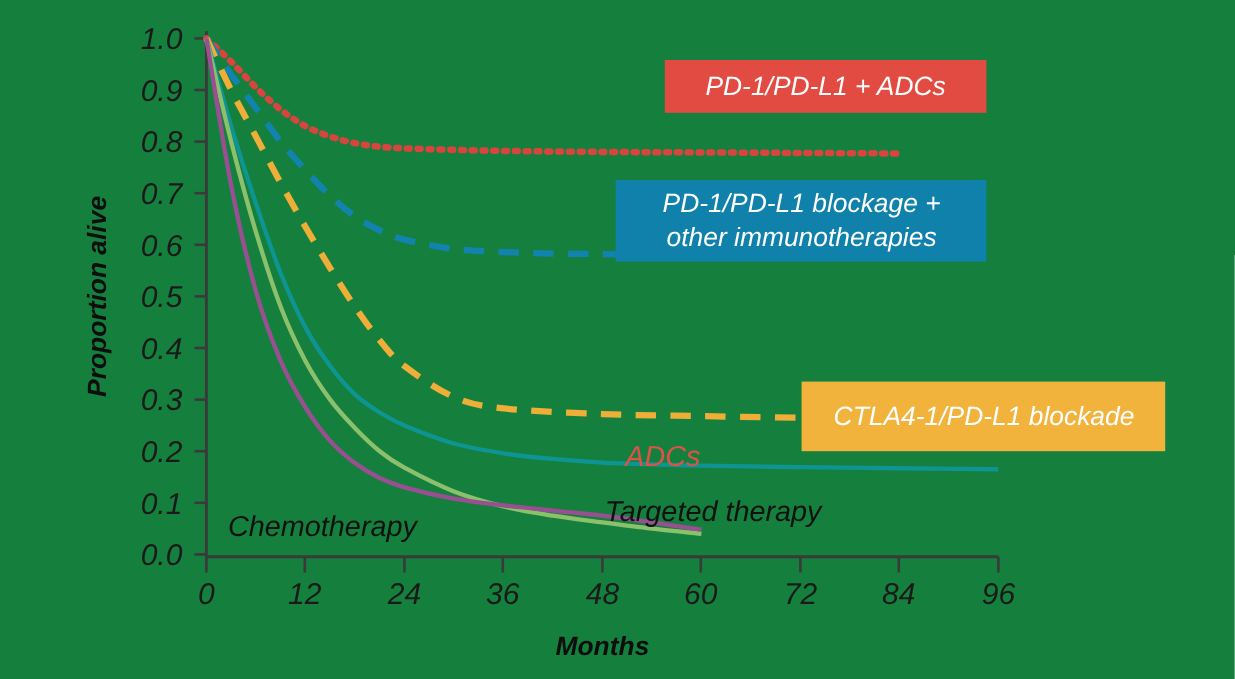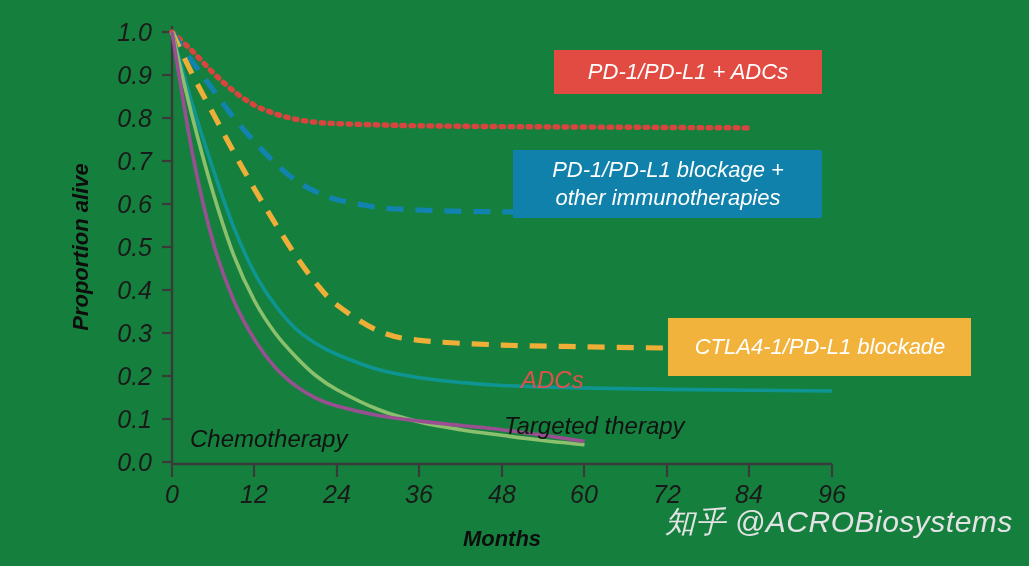--- a/index.html
+++ b/index.html
@@ -148,15 +148,14 @@
       <text class="legend-box-text" x="668" y="205" text-anchor="middle">other immunotherapies</text>
     </g>
 
     <g>
       <rect x="668" y="318" width="303" height="58" fill="#f2b33c"></rect>
       <text class="legend-box-text" x="820" y="354" text-anchor="middle">CTLA4-1/PD-L1 blockade</text>
     </g>
 
   </svg>
 
-  <div class="watermark-text" style="left:665px; top:502px;">知乎 @ACROBiosystems</div>
 
 </div>
 
 </body></html>

